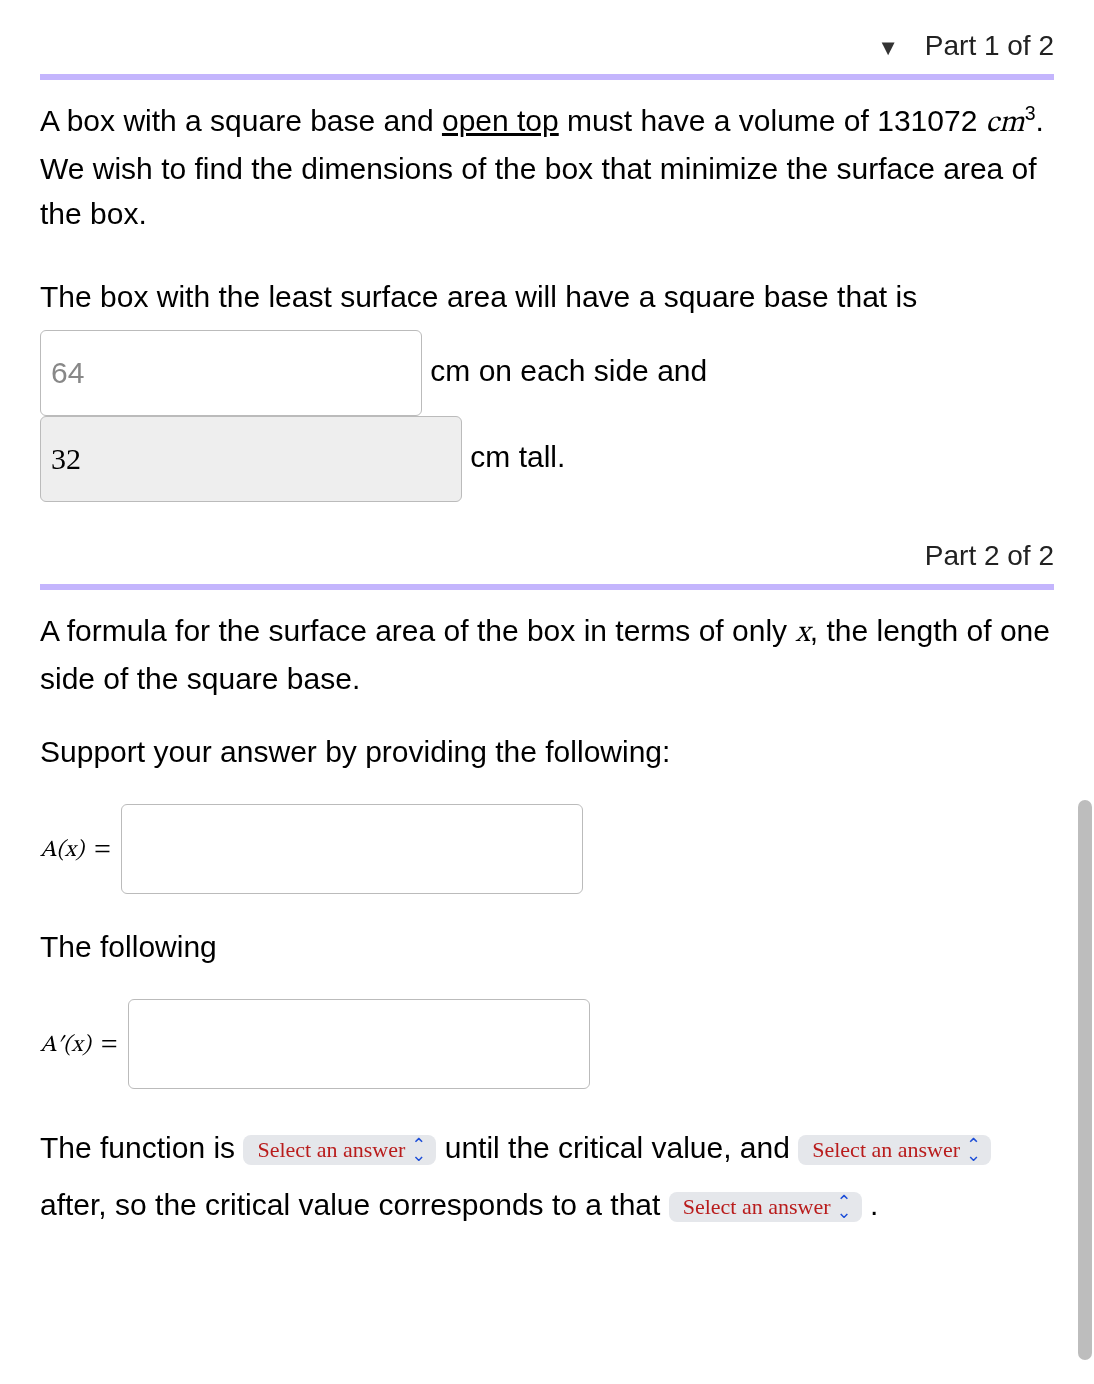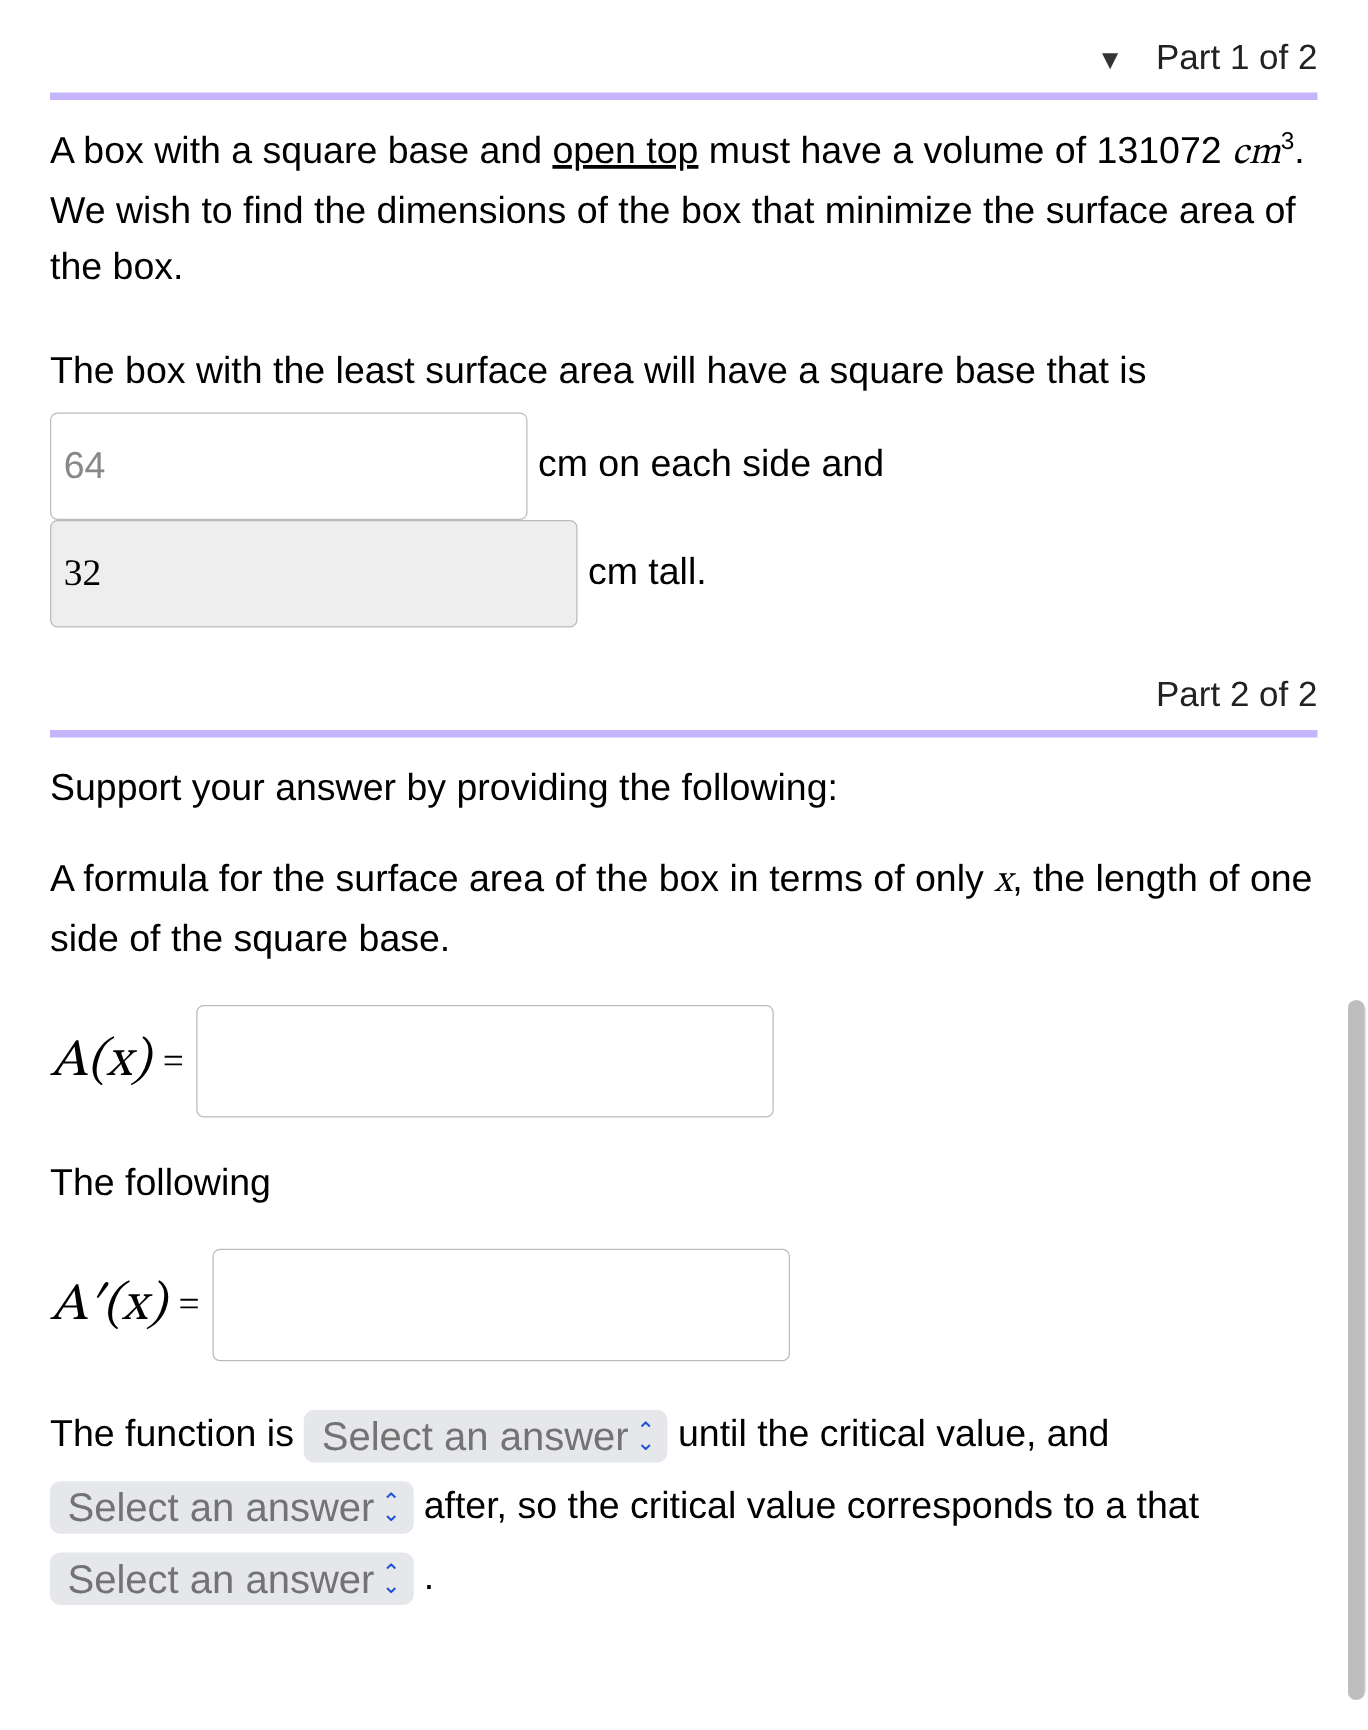--- a/index.html
+++ b/index.html
@@ -69,42 +69,43 @@
   }
   .eqline {
     display: flex;
     align-items: center;
     gap: 6px;
     margin: 30px 0 30px 0;
   }
   .eqline .lhs {
     font-family: "Cambria Math","STIX Two Math","Times New Roman",serif;
     font-style: italic;
-    font-size: 42px;
+    font-size: 23px;
     white-space: nowrap;
   }
   .eqline .eq {
     font-family: "Cambria Math","Times New Roman",serif;
     font-size: 30px;
     margin: 0 4px;
   }
   .sel {
     display: inline-flex;
     align-items: center;
     background: #e5e7eb;
     border-radius: 8px;
     padding: 2px 10px 2px 14px;
     vertical-align: middle;
     cursor: pointer;
     line-height: 1.2;
   }
   .sel .sel-label {
-    color: #737373;
-    font-size: 32px;
+    color: #b91c1c;
+    font-size: 22px;
     margin-right: 6px;
+    font-family: Liberation Serif, serif;
   }
   .sel .carets {
     color: #1d4ed8;
     font-size: 18px;
     line-height: 10px;
     display: flex;
     flex-direction: column;
     align-items: center;
   }
   .sel .carets span { display:block; height:10px; }
@@ -137,25 +138,25 @@
     <input class="ans-box wide1 empty-ph" type="text" placeholder="64" style="">
     <span> cm on each side and </span>
     <input class="ans-box wide2" type="text" value="32" style="">
     <span> cm tall.</span>
   </p>
 
   <div class="part-header" style="margin-top:10px;">
     <span>Part 2 of 2</span>
   </div>
 
-  <p class="para">Support your answer by providing the following:</p>
-
   <p class="para">
     <span>A formula for the surface area of the box in terms of only </span><span class="math-i">x</span><span>, the length of one side of the square base.</span>
   </p>
+
+  <p class="para">Support your answer by providing the following:</p>
 
   <div class="eqline">
     <span class="lhs"><span class="math-i">A</span>(<span class="math-i">x</span>)</span>
     <span class="eq">=</span>
     <input class="ans-box formula" type="text" value="" style="">
   </div>
 
   <p class="para" style="margin-bottom:10px;">The following</p>
 
   <div class="eqline">

